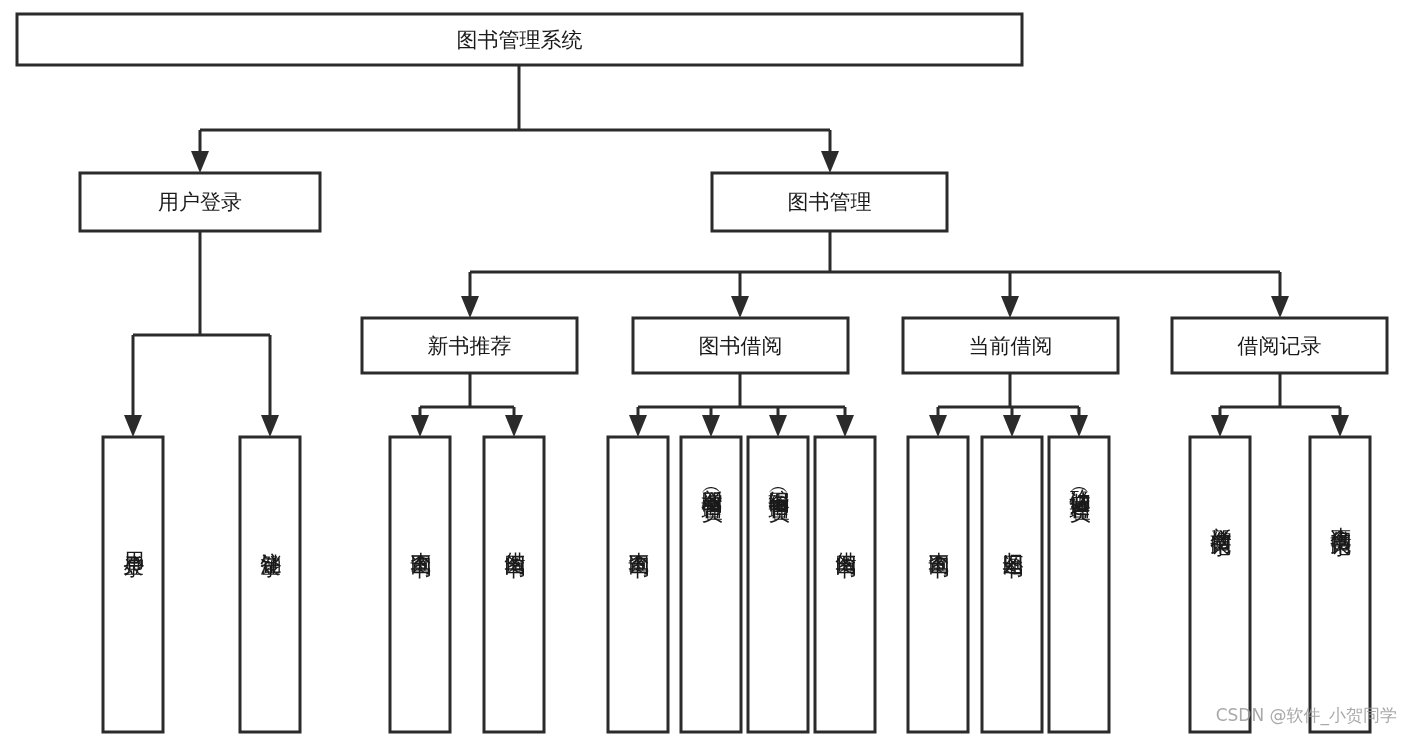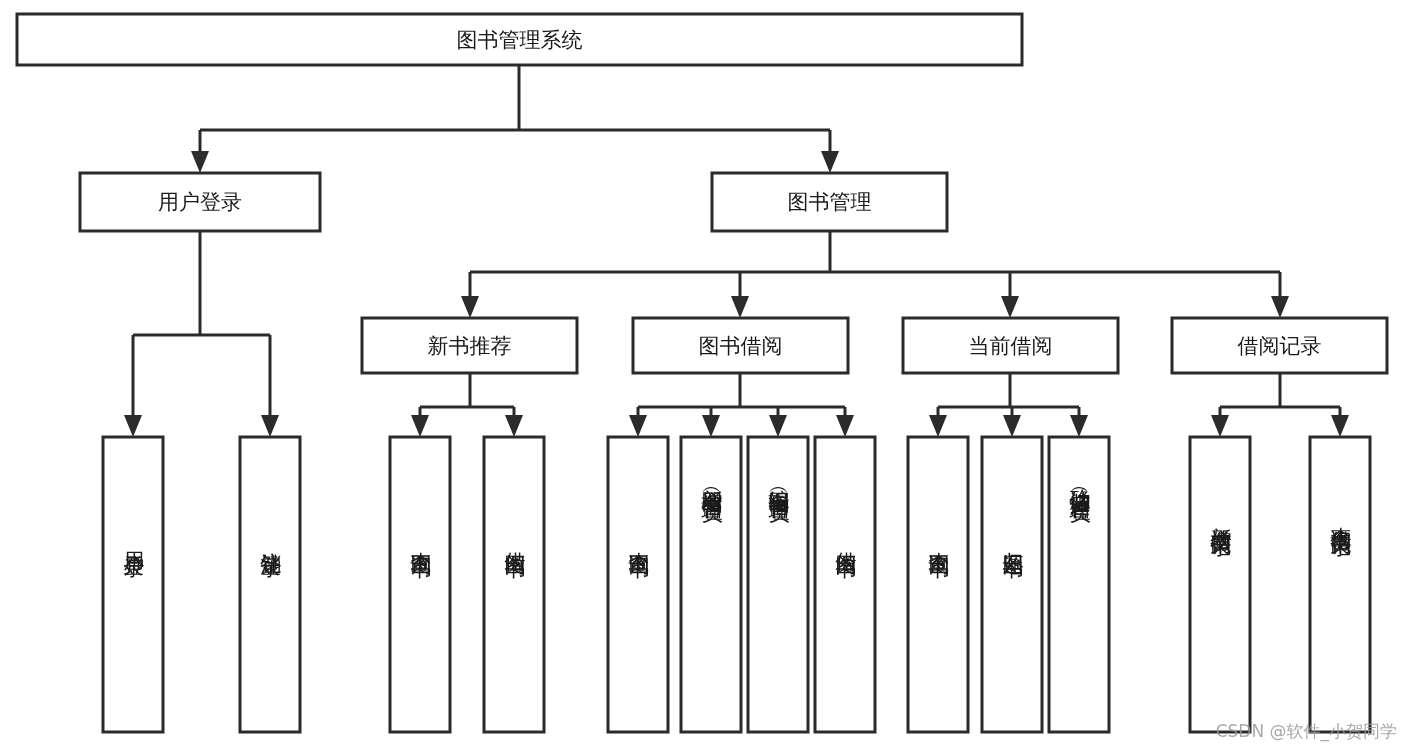--- a/index.html
+++ b/index.html
@@ -57,21 +57,21 @@
     letter-spacing: 2px;
     color: #1a1a1a;
     text-align: center;
     white-space: nowrap;
     pointer-events: none;
     user-select: none;
   }
   .watermark {
     position: absolute;
     right: 8px;
-    bottom: 4px;
+    bottom: 20px;
     font-family: "DejaVu Sans", "Liberation Sans", sans-serif;
     font-size: 17px;
     color: #9a9a9a;
     opacity: 0.85;
     white-space: nowrap;
   }
 </style>
 </head>
 <body>
 

